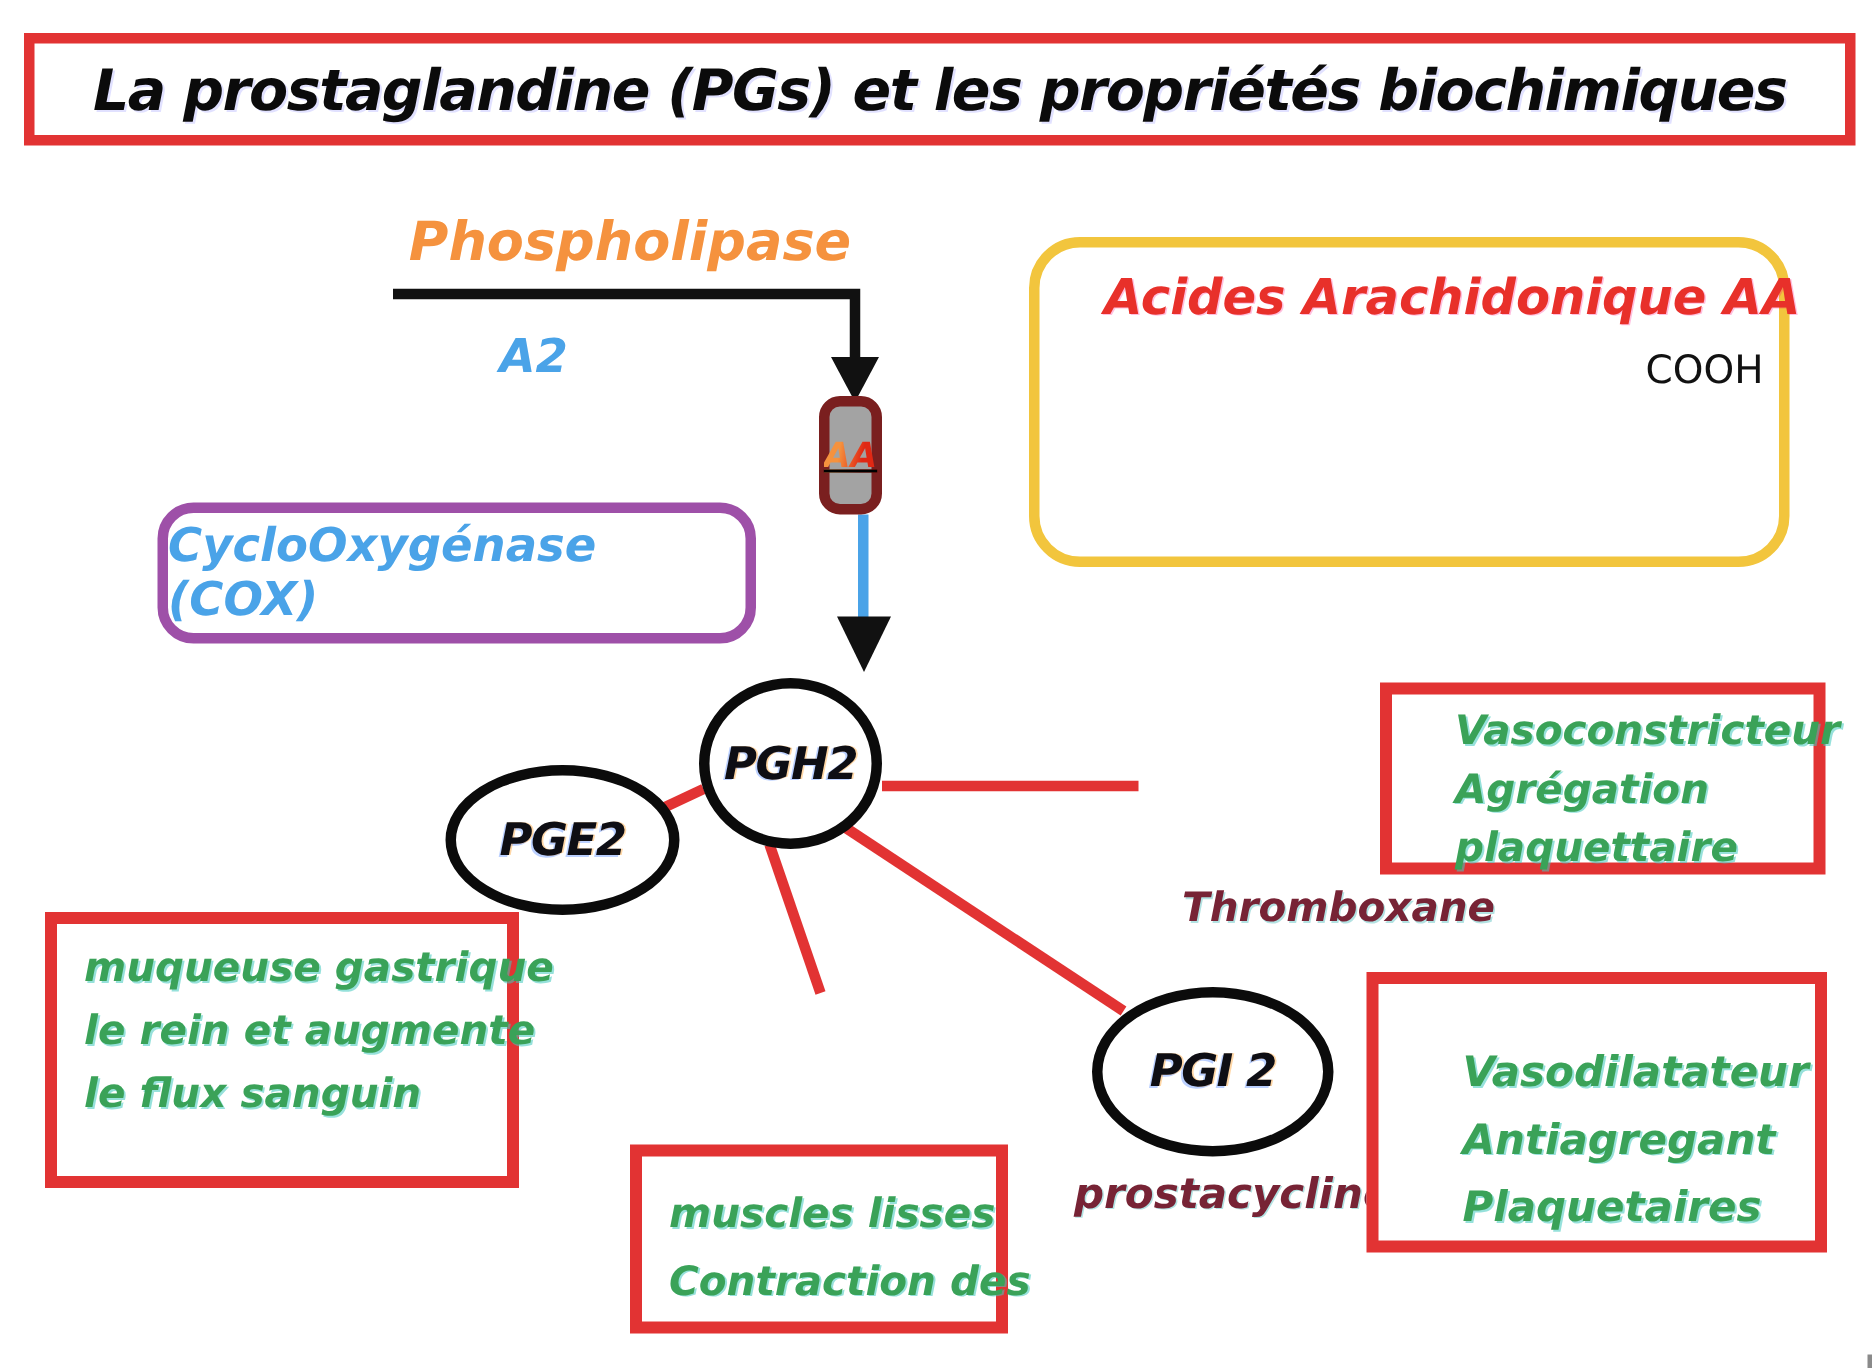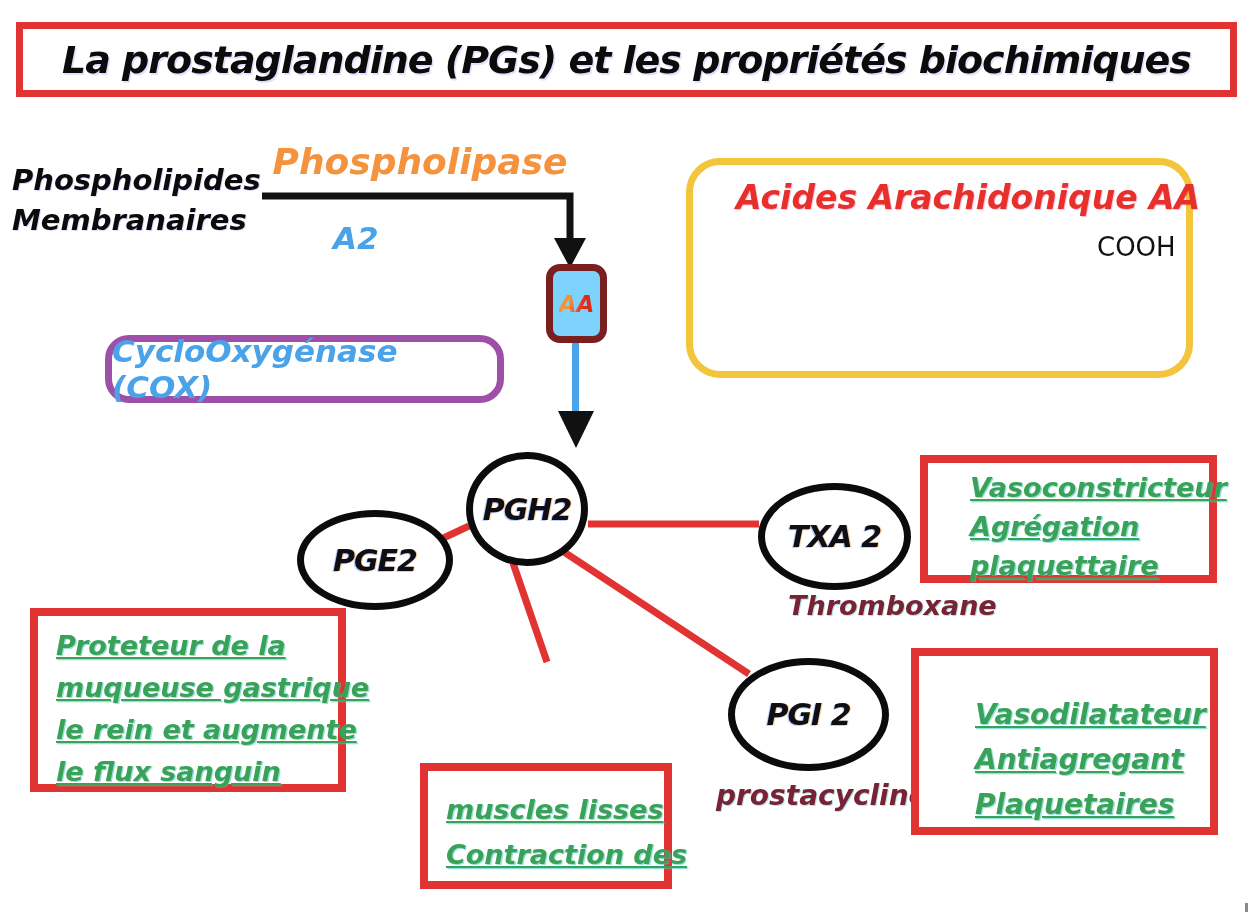--- a/index.html
+++ b/index.html
@@ -18,29 +18,29 @@
   .title-box span { font-size:38px; color:#0b0b0b; letter-spacing:-1px;
     text-shadow:1.5px 1.5px 0 rgba(90,90,255,0.18); }
 
   .substrate { position:absolute; left:12px; top:160px; font-size:29px; color:#0b0b0b; line-height:40px;
     text-shadow:1px 1px 0 rgba(80,80,255,0.2); }
   .enzyme1 { position:absolute; left:265px; top:141px; width:310px; text-align:center;
     font-size:36px; color:#f5923e; }
   .enzyme1-sub { position:absolute; left:333px; top:220px; font-size:31px; color:#4aa3e8; }
 
   .aa-node {
-    position:absolute; left:546px; top:264px; width:61px; height:79px;
-    border:7px solid #7a1f1f; border-radius:14px; background:#7dd3fc;
-    display:flex; align-items:center; justify-content:center;
+    position:absolute; left:546px; top:264px; width:42px; height:79px;
+    border:7px solid #7a1f1f; border-radius:14px; background:#a3a3a3;
+    display:flex; align-items:center; justify-content:center;text-decoration:underline;
   }
   .aa-node span { font-size:23px; background:linear-gradient(100deg,#f5923e 30%,#e02814 70%);
     -webkit-background-clip:text; background-clip:text; color:transparent; }
 
   .cox-box {
-    position:absolute; left:105px; top:335px; width:399px; height:68px;
+    position:absolute; left:105px; top:335px; width:399px; height:94px;
     border:7px solid #9e50a8; border-radius:24px; background:#fff;
     display:flex; align-items:center; justify-content:center;
   }
   .cox-box span { font-size:31px; color:#4aa3e8; }
 
   .yellow-box {
     position:absolute; left:686px; top:158px; width:507px; height:220px;
     border:7px solid #f2c53d; border-radius:34px; background:#fff;
   }
   .aa-title { position:absolute; left:736px; top:178px; font-size:33px; color:#e8302a;
@@ -56,21 +56,21 @@
   .n-pgh2  { left:466px; top:452px; width:122px; height:114px; }
   .n-txa2  { left:758px; top:483px; width:153px; height:107px; }
   .n-pgf2a { left:445px; top:664px; width:158px; height:97px; }
   .n-pgi2  { left:728px; top:658px; width:161px; height:113px; }
 
   .sublabel { position:absolute; color:#772335; text-shadow:1px 1px 0 rgba(0,160,160,0.3); }
   .l-thromboxane { left:788px; top:590px; font-size:27px; }
   .l-prostacycline { left:716px; top:779px; font-size:28px; }
 
   .effect-box { position:absolute; border:8px solid #e23333; background:#fff; color:#3aa258; }
-  .effect-box div { text-shadow:1.3px 1.3px 0 rgba(64,200,190,0.55); white-space:nowrap;text-decoration:underline; }
+  .effect-box div { text-shadow:1.3px 1.3px 0 rgba(64,200,190,0.55); white-space:nowrap; }
   .e-pge2  { left:30px;  top:608px; width:316px; height:184px; padding:9px 0 0 18px;  font-size:27px; line-height:42px; }
   .e-txa2  { left:920px; top:455px; width:297px; height:128px; padding:5px 0 0 42px;  font-size:27px; line-height:39px; }
   .e-pgf2a { left:420px; top:763px; width:252px; height:126px; padding:16px 0 0 18px; font-size:27px; line-height:45px; }
   .e-pgi2  { left:911px; top:648px; width:307px; height:187px; padding:36px 0 0 56px; font-size:28px; line-height:45px; }
 
   .corner-mark { position:absolute; left:1245px; top:903px; width:3px; height:9px; background:#8a8a8a; }
 </style>
 </head>
 <body>
 
@@ -100,24 +100,20 @@
       <line x1="881" y1="254" x2="926" y2="254"></line>
       <line x1="743" y1="322" x2="787" y2="322"></line>
       <line x1="881" y1="322" x2="926" y2="322"></line>
     </g>
   </svg>
 
   <div class="title-box">
     <span class="bi">La prostaglandine (PGs) et les propriétés biochimiques</span>
   </div>
 
-  <div class="substrate bi">
-    <div>Phospholipides</div>
-    <div>Membranaires</div>
-  </div>
 
   <div class="enzyme1 bi">Phospholipase</div>
   <div class="enzyme1-sub bi">A2</div>
 
   <div class="aa-node">
     <span class="bi">AA</span>
   </div>
 
   <div class="cox-box">
     <span class="bi">CycloOxygénase (COX)</span>
@@ -126,32 +122,28 @@
   <div class="yellow-box"></div>
   <div class="aa-title bi">Acides Arachidonique AA</div>
   <div class="cooh">COOH</div>
 
   <div class="node n-pgh2">
     <span class="bi">PGH2</span>
   </div>
   <div class="node n-pge2">
     <span class="bi">PGE2</span>
   </div>
-  <div class="node n-txa2">
-    <span class="bi">TXA 2</span>
-  </div>
   <div class="node n-pgi2">
     <span class="bi">PGI 2</span>
   </div>
 
   <div class="sublabel l-thromboxane bi">Thromboxane</div>
   <div class="sublabel l-prostacycline bi">prostacycline</div>
 
   <div class="effect-box e-pge2 bi">
-    <div>Proteteur de la</div>
     <div>muqueuse gastrique</div>
     <div>le rein et augmente</div>
     <div>le flux sanguin</div>
   </div>
 
   <div class="effect-box e-txa2 bi">
     <div>Vasoconstricteur</div>
     <div>Agrégation</div>
     <div>plaquettaire</div>
   </div>

